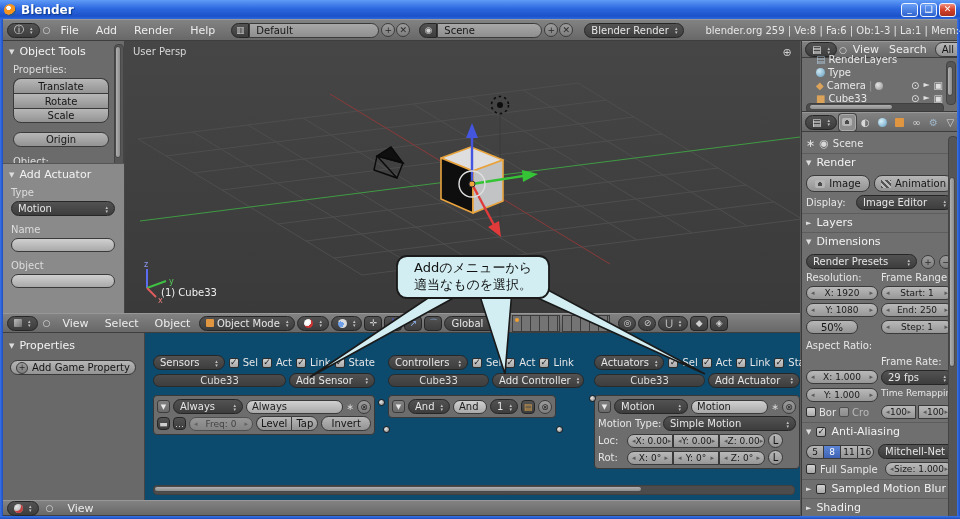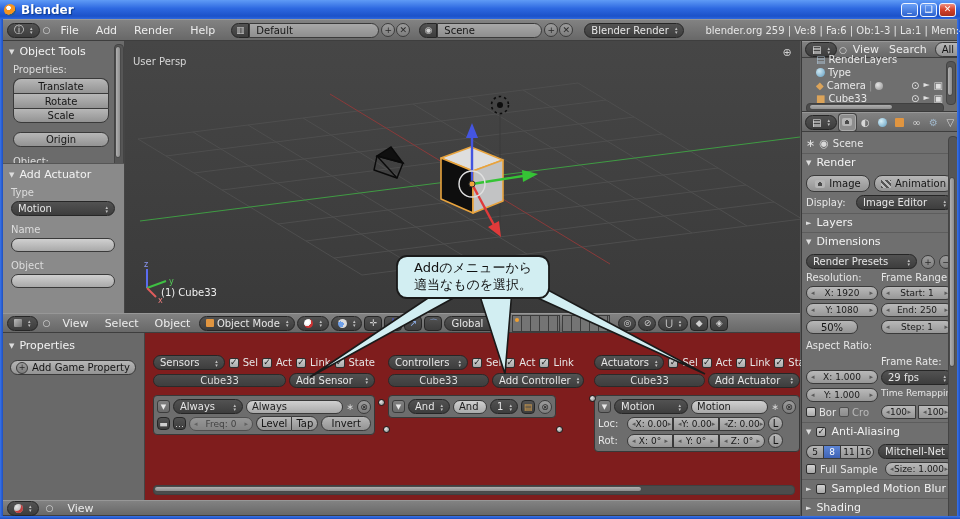--- a/index.html
+++ b/index.html
@@ -68,21 +68,21 @@
       border-radius:4px;display:inline-flex;align-items:center;justify-content:center;flex:none;
       color:#cfcfcf;font-size:9px;box-sizing:border-box;}
   
   .toolshelf{position:absolute;left:3px;top:41px;width:122px;height:272px;background:#6b6b6b;
       border-right:1px solid #454545;box-sizing:border-box;overflow:hidden;}
   .opanel{position:absolute;left:3px;top:163px;width:121px;height:150px;background:#8a8a8a;
       border-top:1px solid #565656;box-sizing:border-box;}
   .viewport{position:absolute;left:125px;top:41px;width:675px;height:272px;
       background:linear-gradient(#464646,#3a3a3a);overflow:hidden;}
   .vp-hdr{position:absolute;left:3px;top:313px;width:797px;height:20px;gap:2px;padding:0 4px;}
-  .logic{position:absolute;left:3px;top:333px;width:797px;height:167px;background:#7f1d1d;}
+  .logic{position:absolute;left:3px;top:333px;width:797px;height:167px;background:#0c4a6e;}
   .logic-left{position:absolute;left:0;top:0;width:142px;height:167px;background:#696969;
       border-right:1px solid #454545;box-sizing:border-box;}
   .logic-main{position:absolute;left:142px;top:0;right:0;height:167px;}
   .lg-col{position:absolute;top:22px;}
   .lg-head{display:flex;align-items:center;height:15px;gap:4px;}
   .lg-obj{display:flex;align-items:center;height:14px;gap:3px;margin-top:3px;}
   .obar{height:13px;background:linear-gradient(#4c4c4c,#3e3e3e);border:1px solid #2a2a2a;border-radius:8px;
       color:#dcdcdc;font-size:10px;display:flex;flex:1;align-items:center;justify-content:center;box-sizing:border-box;}
   .block{background:#6d6d6d;border:1px solid #383838;border-radius:4px;padding:2px 3px;margin-top:8px;}
   .brow{display:flex;align-items:center;gap:3px;height:17px;}
@@ -247,21 +247,21 @@
 
       <g font-size="8" font-family="DejaVu Sans">
         <line x1="22" y1="247" x2="22" y2="228" stroke="#5b6cf0" stroke-width="2"></line>
         <line x1="22" y1="247" x2="41" y2="240" stroke="#3fbf43" stroke-width="2"></line>
         <line x1="22" y1="247" x2="31" y2="256" stroke="#e05b5b" stroke-width="2"></line>
         <text x="19" y="226" fill="#8d99f5">z</text>
         <text x="44" y="243" fill="#55d058">y</text>
         <text x="33" y="262" fill="#ef7d7d">x</text>
       </g>
     </svg>
-    <span class="lbl" style="position:absolute;left:8px;top:15px;color:#d6d6d6;text-align:center;">User Persp</span>
+    <span class="lbl" style="position:absolute;left:8px;top:5px;color:#d6d6d6;text-align:center;">User Persp</span>
     <span class="roundicon" style="position:absolute;right:6px;top:4px;color:#cfcfcf;font-size:11px;">⊕</span>
     <span class="lbl" style="position:absolute;left:36px;top:246px;color:#efefef;">(1) Cube33</span>
   </div>
 
   <div class="hdr vp-hdr">
     <span class="dd">
         <span style="width:8px;height:8px;background:linear-gradient(135deg,#bcbcbc,#6f6f6f);display:inline-block;border-radius:1px;"></span>
       </span>
     <span class="roundicon">○</span>
     <span class="menu">View</span>
@@ -397,20 +397,24 @@
         </div>
         <div class="block">
           <div class="brow">
             <span class="tri-btn">▼</span>
             <span class="dd" style="width:74px;justify-content:space-between;">Motion</span>
             <span class="field" style="flex:1;display:flex;align-items:center;padding:0 5px;color:#222;font-size:10px;">Motion</span>
             <span style="color:#d8d8d8;font-size:9px;">∗</span>
             <span class="xbtn">⊗</span>
           </div>
           <div class="brow">
+            <span class="lbl" style="width:62px;">Motion Type:</span>
+            <span class="dd" style="flex:1;justify-content:space-between;">Simple Motion</span>
+          </div>
+          <div class="brow">
             <span class="lbl" style="width:26px;">Loc:</span>
             <span class="num" style="width:46px;border-radius:7px 0 0 7px;">
                 <span>X: 0.00</span>
               </span>
             <span class="num" style="width:46px;border-radius:0;margin-left:-3px;">
                 <span>Y: 0.00</span>
               </span>
             <span class="num" style="width:46px;border-radius:0 7px 7px 0;margin-left:-3px;">
                 <span>Z: 0.00</span>
               </span>

